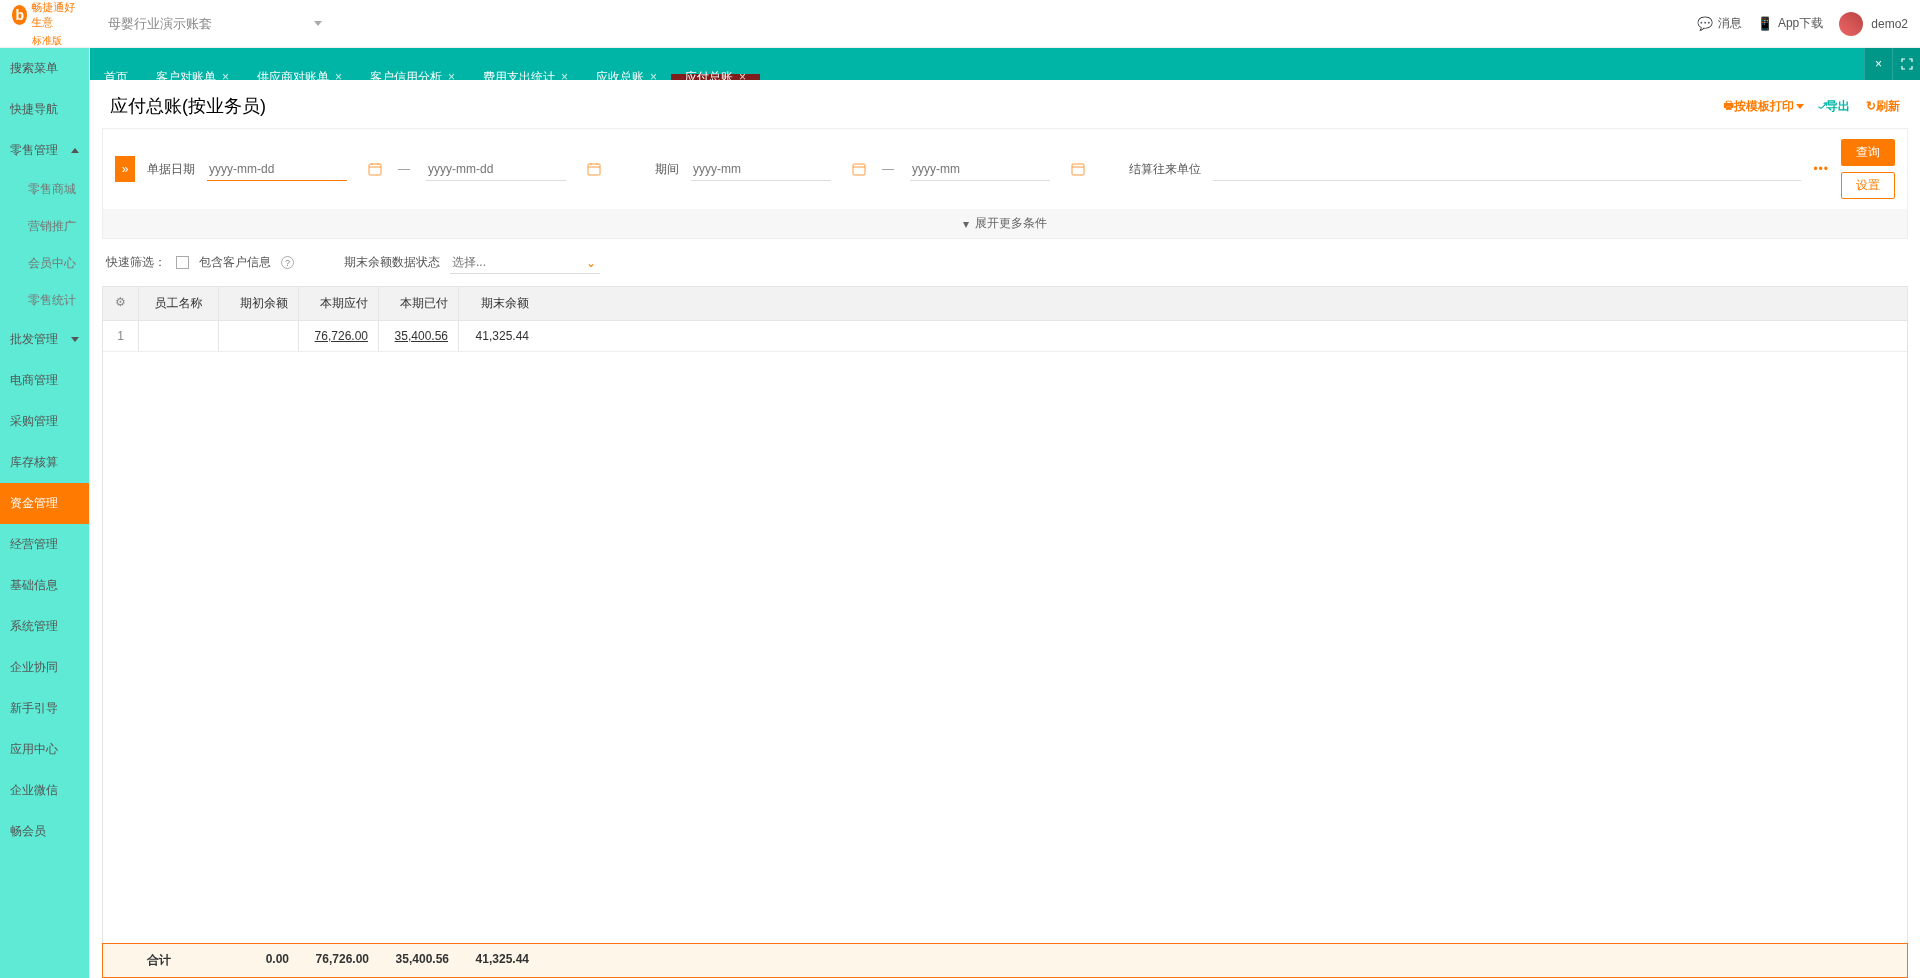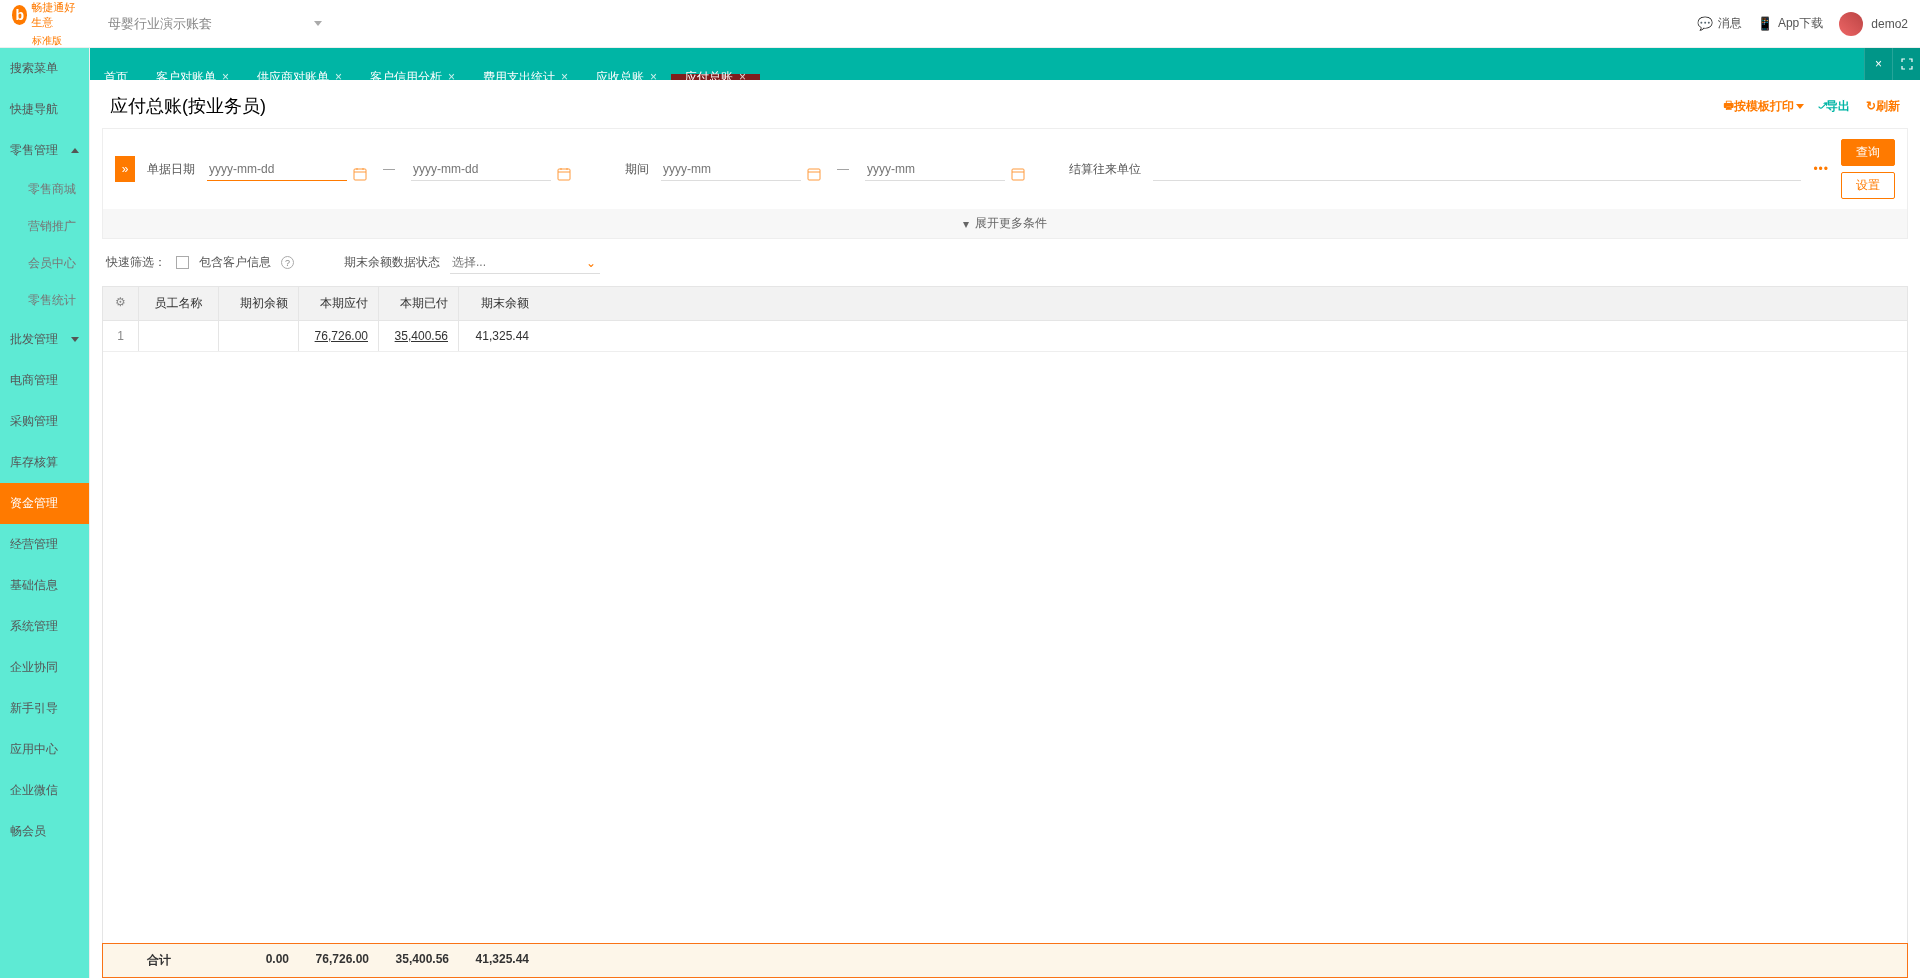--- a/index.html
+++ b/index.html
@@ -43,21 +43,21 @@
 .caret-down { width: 0; height: 0; border-left: 4px solid transparent; border-right: 4px solid transparent; border-top: 5px solid currentColor; display:inline-block; margin-left:2px; }
 .caret-up { width: 0; height: 0; border-left: 4px solid transparent; border-right: 4px solid transparent; border-bottom: 5px solid currentColor; display:inline-block; }
 
 
 .filter-box { margin: 0 12px; border: 1px solid #eee; }
 .filter-row { display: flex; align-items: center; padding: 10px 12px; gap: 12px; }
 .collapse-toggle { width: 20px; height: 26px; background: #FF7A00; color: #fff; display:flex; align-items:center; justify-content:center; cursor:pointer; font-size:12px; }
 .field-label { color: #555; font-size: 12px; white-space: nowrap; }
 .field-input { border: none; border-bottom: 1px solid #ddd; padding: 4px 2px; font-size: 12px; outline: none; width: 140px; color:#333; }
 .field-input.highlight { border-bottom-color: #FF7A00; }
-.field-wrap { display:flex; align-items:flex-end; gap:6px; position:relative; }
+.field-wrap { display:flex; align-items:center; gap:21px; position:relative; }
 .cal-icon { color: #FF9A3C; cursor:pointer; }
 .dash { color: #999; margin: 0 4px; }
 .more-icon { color: #FF7A00; letter-spacing: 1px; cursor:pointer; }
 .btn-stack { display:flex; flex-direction:column; gap:6px; margin-left:auto; }
 .btn { border: 1px solid #FF7A00; padding: 4px 14px; border-radius: 2px; font-size:12px; cursor:pointer; text-align:center; }
 .btn.primary { background:#FF7A00; color:#fff; }
 .btn.ghost { background:#fff; color:#FF7A00; }
 .expand-row { background:#f7f7f7; text-align:center; padding:6px; cursor:pointer; color:#666; display:flex; align-items:center; justify-content:center; gap:6px; }
 
 

